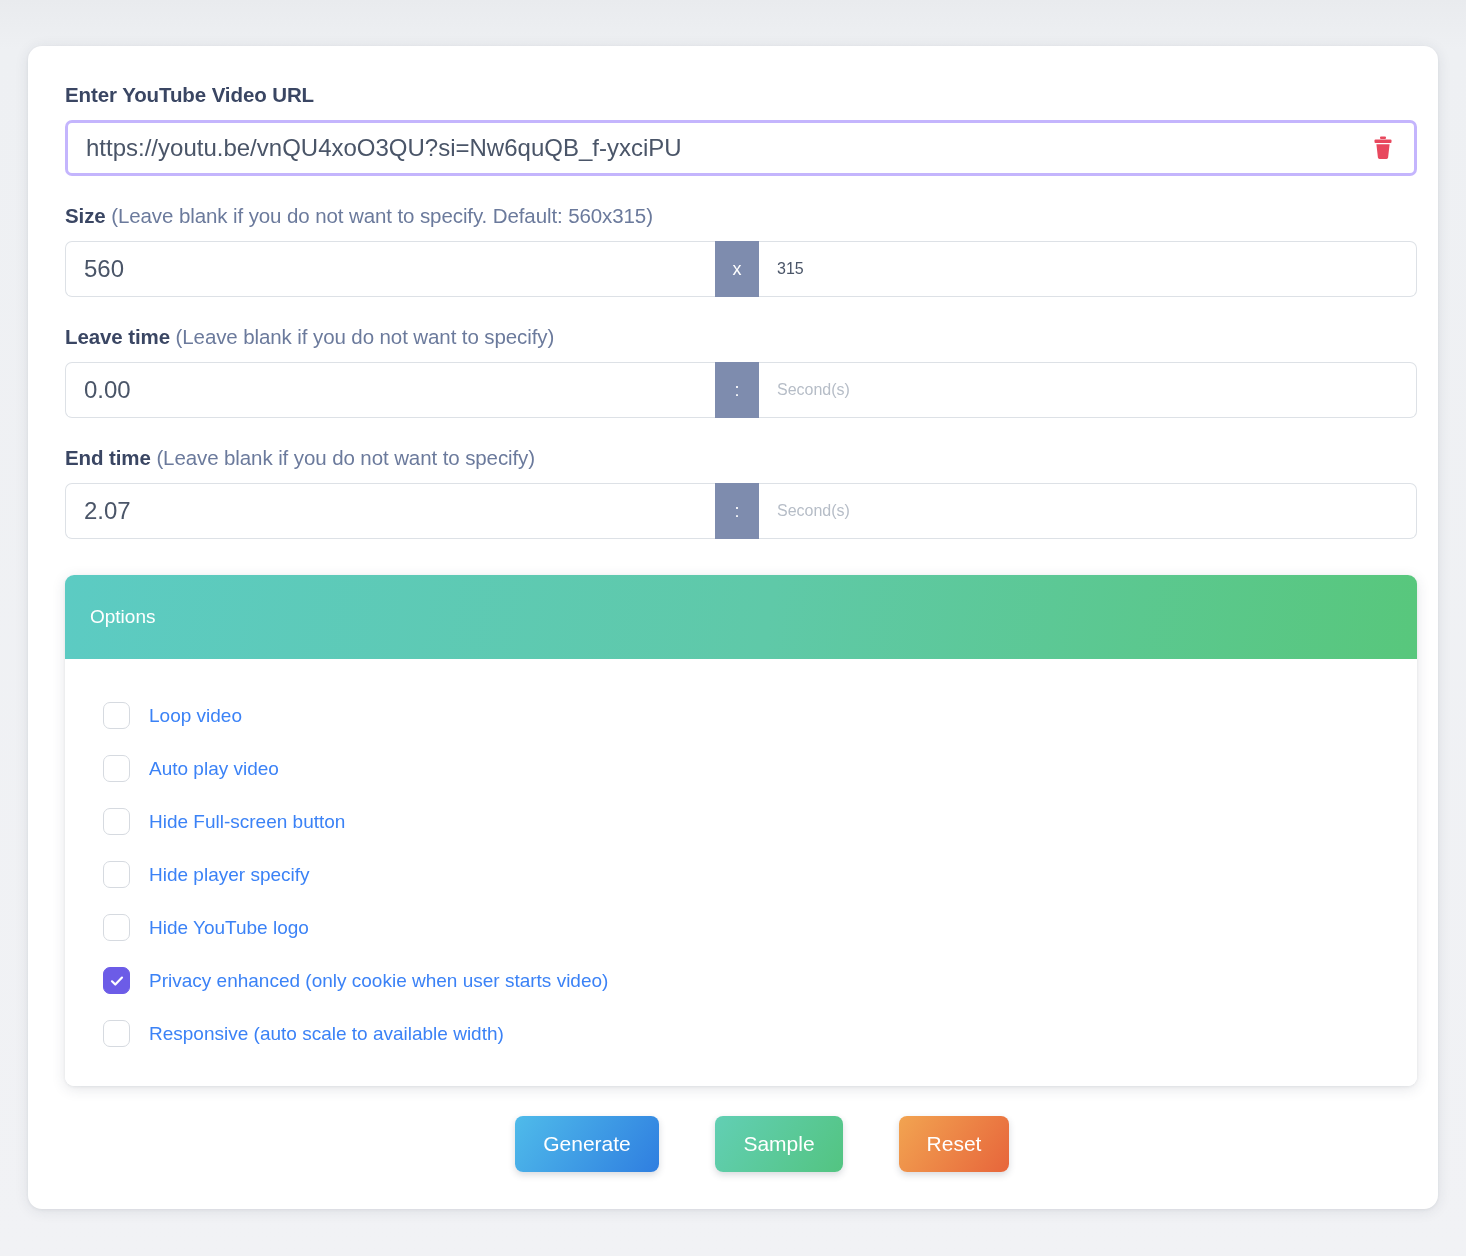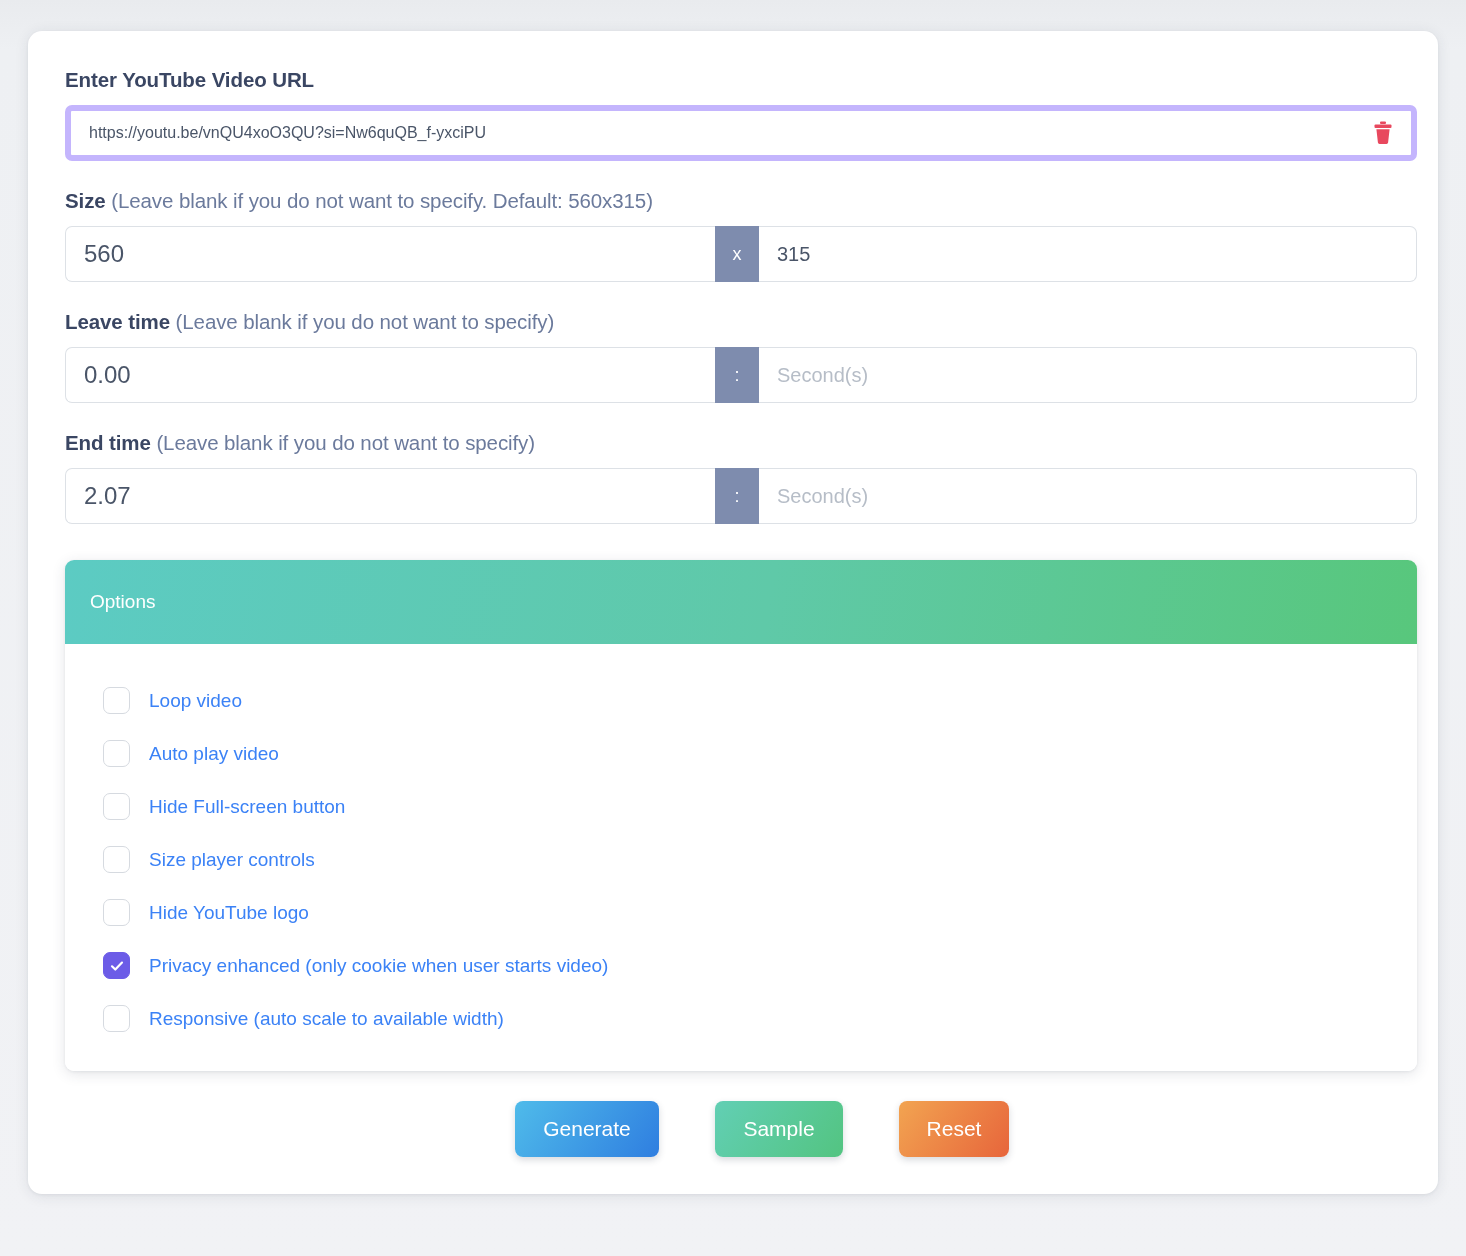--- a/index.html
+++ b/index.html
@@ -10,21 +10,21 @@
     font-family: "Liberation Sans", sans-serif;
     overflow: hidden;
   }
   .page {
     position: relative;
     width: 1466px; height: 1256px;
     background: linear-gradient(180deg,#e9ebee 0%, #eef0f3 4%, #f1f2f5 100%);
   }
   .main-card {
     position: absolute;
-    left: 28px; top: 31px;
+    left: 28px; top: 46px;
     width: 1410px; height: 1163px;
     background: #ffffff;
     border-radius: 14px;
     box-shadow: 0 2px 14px rgba(40,50,70,0.10), 0 1px 3px rgba(40,50,70,0.06);
     padding: 0;
   }
   .inner {
     position: absolute;
     left: 37px; top: 37px;
     width: 1352px;
@@ -41,24 +41,24 @@
   .field-label .hint {
     font-weight: 400;
     color: #6b7a9c;
   }
 
   
   .input-row { margin-bottom: 28px; }
   .text-input {
     width: 100%;
     height: 56px;
-    border: 6px solid #c4b5fd;
+    border: 3px solid #c4b5fd;
     border-radius: 7px;
     background: #fff;
-    font-size: 16px;
+    font-size: 24px;
     color: #4a5568;
     padding: 0 18px;
     font-family: "Liberation Sans", sans-serif;
     outline: none;
   }
   .text-input::placeholder { color: #b3bac4; }
 
   .url-wrap { position: relative; }
   .trash-btn {
     position: absolute;
@@ -102,21 +102,21 @@
     font-size: 18px;
     border-top: 1px solid #7e8cae;
     border-bottom: 1px solid #7e8cae;
   }
   .grouped .g-right {
     flex: 1 1 auto;
     height: 56px;
     border: 1px solid #dde1e6;
     border-left: none;
     border-radius: 0 7px 7px 0;
-    font-size: 20px;
+    font-size: 16px;
     color: #4a5568;
     padding: 0 18px;
     background: #fff;
     font-family: "Liberation Sans", sans-serif;
     outline: none;
   }
   .grouped .g-right::placeholder { color: #b6bdc7; }
 
   
   .options-panel {
@@ -261,21 +261,21 @@
             <div class="check-row">
               <span class="cb"></span>
               <span class="check-label">Auto play video</span>
             </div>
             <div class="check-row">
               <span class="cb"></span>
               <span class="check-label">Hide Full-screen button</span>
             </div>
             <div class="check-row">
               <span class="cb"></span>
-              <span class="check-label">Size player controls</span>
+              <span class="check-label">Hide player specify</span>
             </div>
             <div class="check-row">
               <span class="cb"></span>
               <span class="check-label">Hide YouTube logo</span>
             </div>
             <div class="check-row">
               <span class="cb checked">
                 <svg class="tick" width="16" height="16" viewBox="0 0 16 16">
                   <path d="M3 8.3 L6.3 11.5 L13 4.6" fill="none" stroke="#fff" stroke-width="2.2" stroke-linecap="round" stroke-linejoin="round"></path>
                 </svg>

